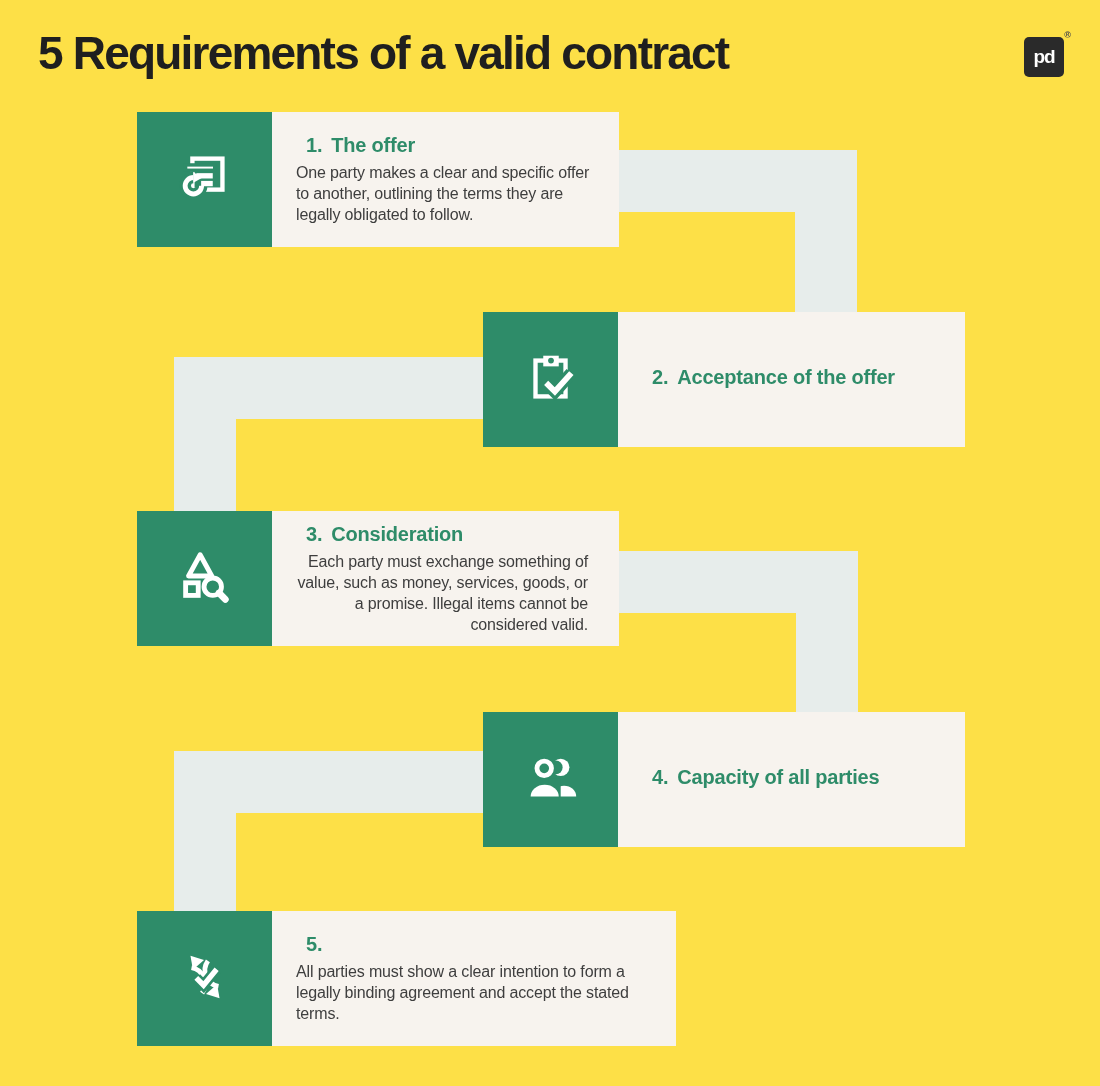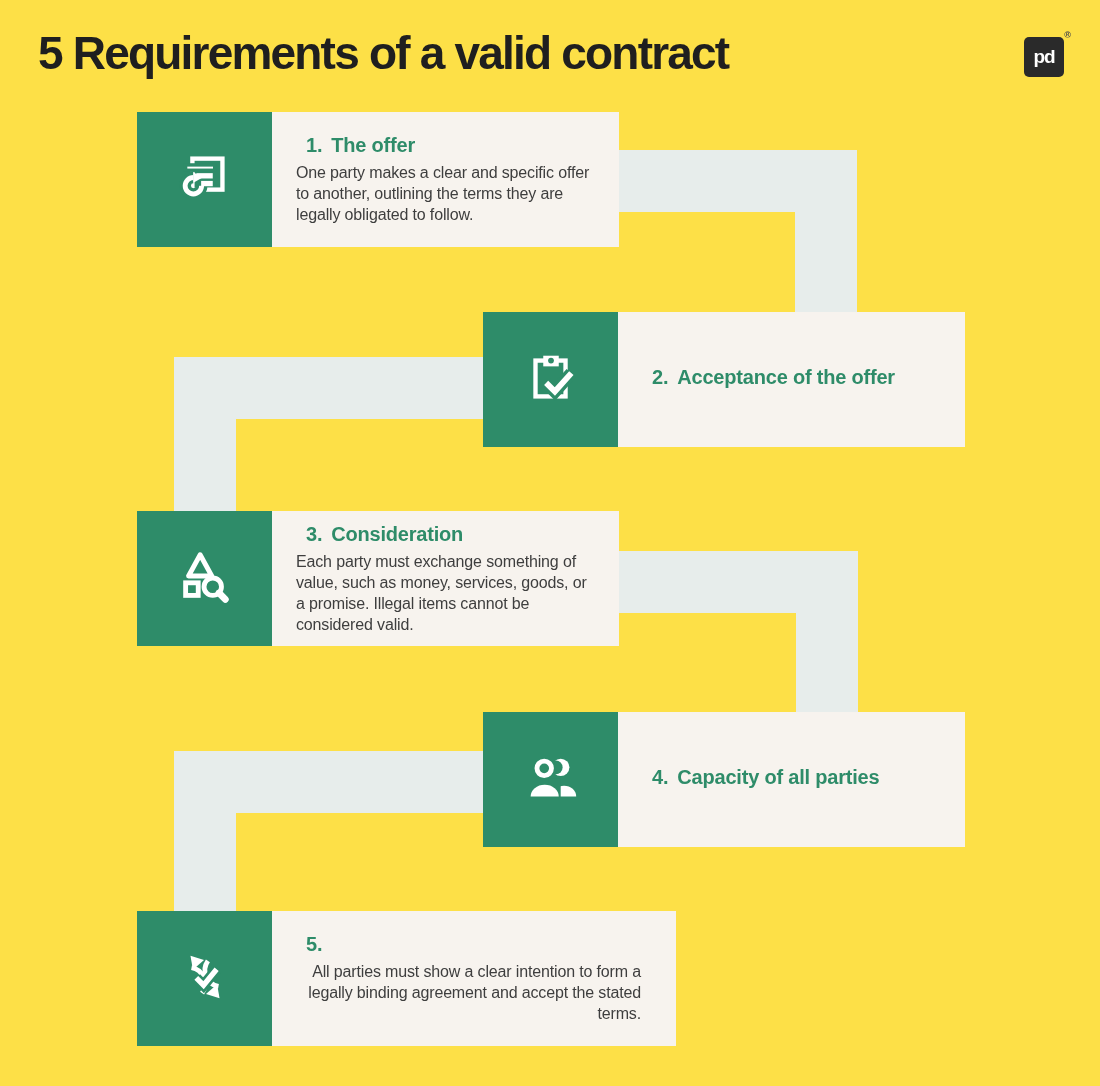--- a/index.html
+++ b/index.html
@@ -63,23 +63,23 @@
     display:flex;align-items:baseline;
     color:var(--green);font-weight:bold;font-size:20px;
     padding-left:10px;margin-bottom:5px;letter-spacing:-0.2px;
   }
   .step-num{margin-right:9px;}
   .step-body{
     font-size:16px;line-height:21px;color:var(--body);letter-spacing:-0.15px;
   }
   #step1-text .step-body{max-width:308px;}
   #step2-text .step-body{max-width:312px;}
-  #step3-text .step-body{max-width:292px;}
+  #step3-text .step-body{max-width:292px;text-align:right;}
   #step4-text .step-body{max-width:300px;}
-  #step5-text .step-body{max-width:345px;text-align:right;}
+  #step5-text .step-body{max-width:345px;}
 </style>
 </head>
 <body>
 
 <div id="canvas">
 
   <div class="page-title">5 Requirements of a valid contract</div>
 
   <div class="logo">
     <span>pd</span>

